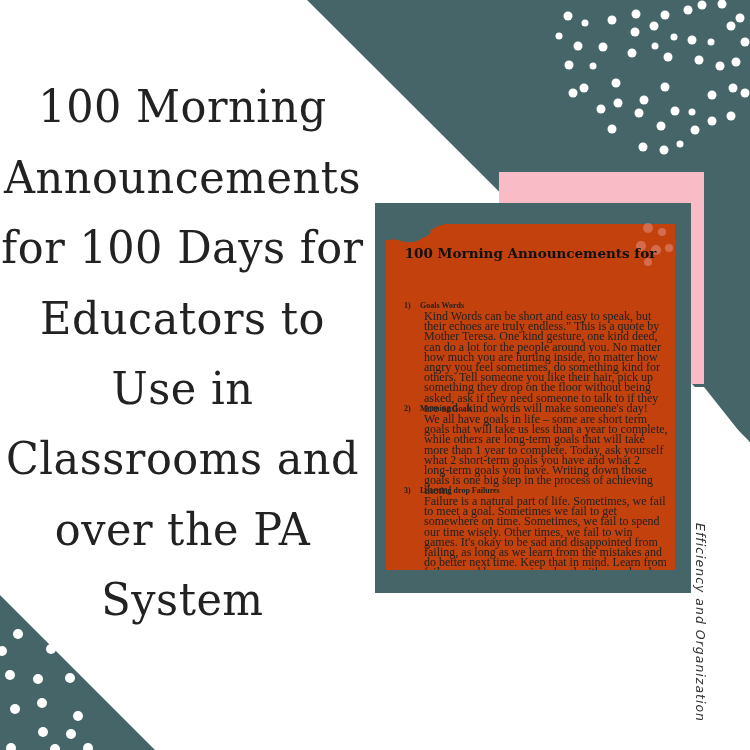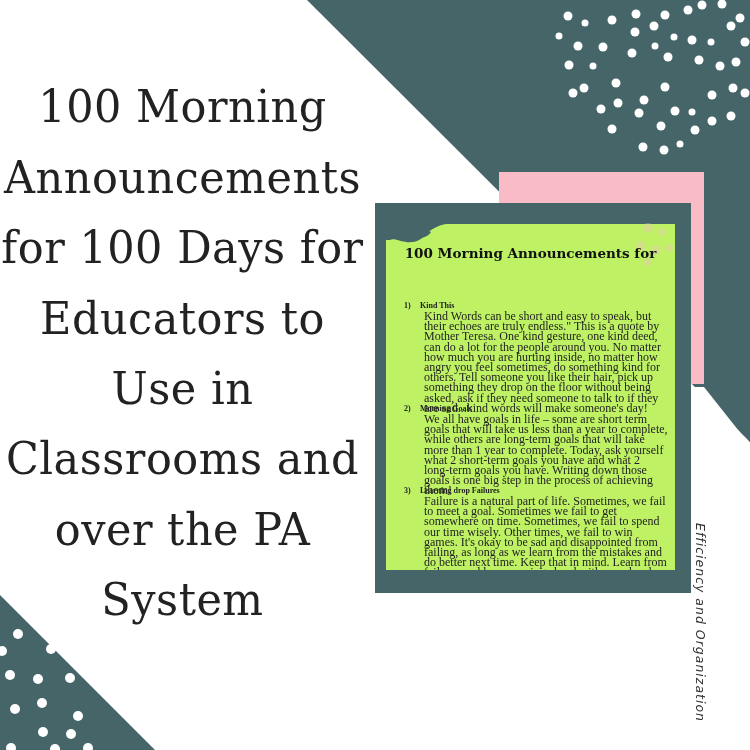--- a/index.html
+++ b/index.html
@@ -8,21 +8,21 @@
   .title {
     position: absolute; left: 0; top: 78px; width: 365px;
     text-align: center; color: #222;
     font-family: "DejaVu Serif", serif; font-weight: 300;
     font-size: 43px; line-height: 69px; letter-spacing: 0.5px;
     transform: scaleY(1.02);
   }
   .title span { display: block; white-space: nowrap; }
   .doc-card {
     position: absolute; left: 386px; top: 218px; width: 289px; height: 352px;
-    background: #bef264; overflow: hidden;
+    background: #c2410c; overflow: hidden;
   }
   .doc-title {
     position: absolute; left: 0; top: 25px; width: 289px; text-align: center;
     font-family: "DejaVu Serif", serif; font-weight: bold; font-size: 13.5px; line-height: 20px; color: #111;
   }
   .section { position: absolute; left: 32px; width: 250px; font-family: "Liberation Serif", serif; color: #222; }
   .section .heading { font-weight: bold; font-size: 8px; line-height: 10px; }
   .section .heading .num { display: inline-block; width: 16px; margin-left: -14px; }
   .section .body { font-size: 12px; line-height: 10.2px; margin-left: 6px; }
   .tagline {
@@ -141,21 +141,21 @@
       <circle cx="270" cy="32" r="5"></circle>
         <circle cx="283" cy="30" r="4"></circle>
         <circle cx="262" cy="44" r="4"></circle>
     </g>
   </svg>
   <div class="doc-title">
     <div>100 Morning Announcements for</div>
   </div>
 
   <div class="section" style="top:83px;">
-    <div class="heading"><span class="num">1)</span><span>Kind This</span></div>
+    <div class="heading"><span class="num">1)</span><span>Goals Words</span></div>
     <div class="body">Kind Words can be short and easy to speak, but their echoes are truly endless."  This is a quote by Mother Teresa.  One kind gesture, one kind deed, can do a lot for the people around you.  No matter how much you are hurting inside, no matter how angry you feel sometimes, do something kind for others.  Tell someone you like their hair, pick up something they drop on the floor without being asked, ask if they need someone to talk to if they are sad...kind words will make someone's day!</div>
   </div>
 
   <div class="section" style="top:186px;">
     <div class="heading"><span class="num">2)</span><span>Morning Goals</span></div>
     <div class="body">We all have goals in life – some are short term goals that will take us less than a year to complete, while others are long-term goals that will take more than 1 year to complete.  Today, ask yourself what 2 short-term goals you have and what 2 long-term goals you have.   Writing down those goals is one big step in the process of achieving them!</div>
   </div>
 
   <div class="section" style="top:268px;">
     <div class="heading"><span class="num">3)</span><span>Learning drop Failures</span></div>

